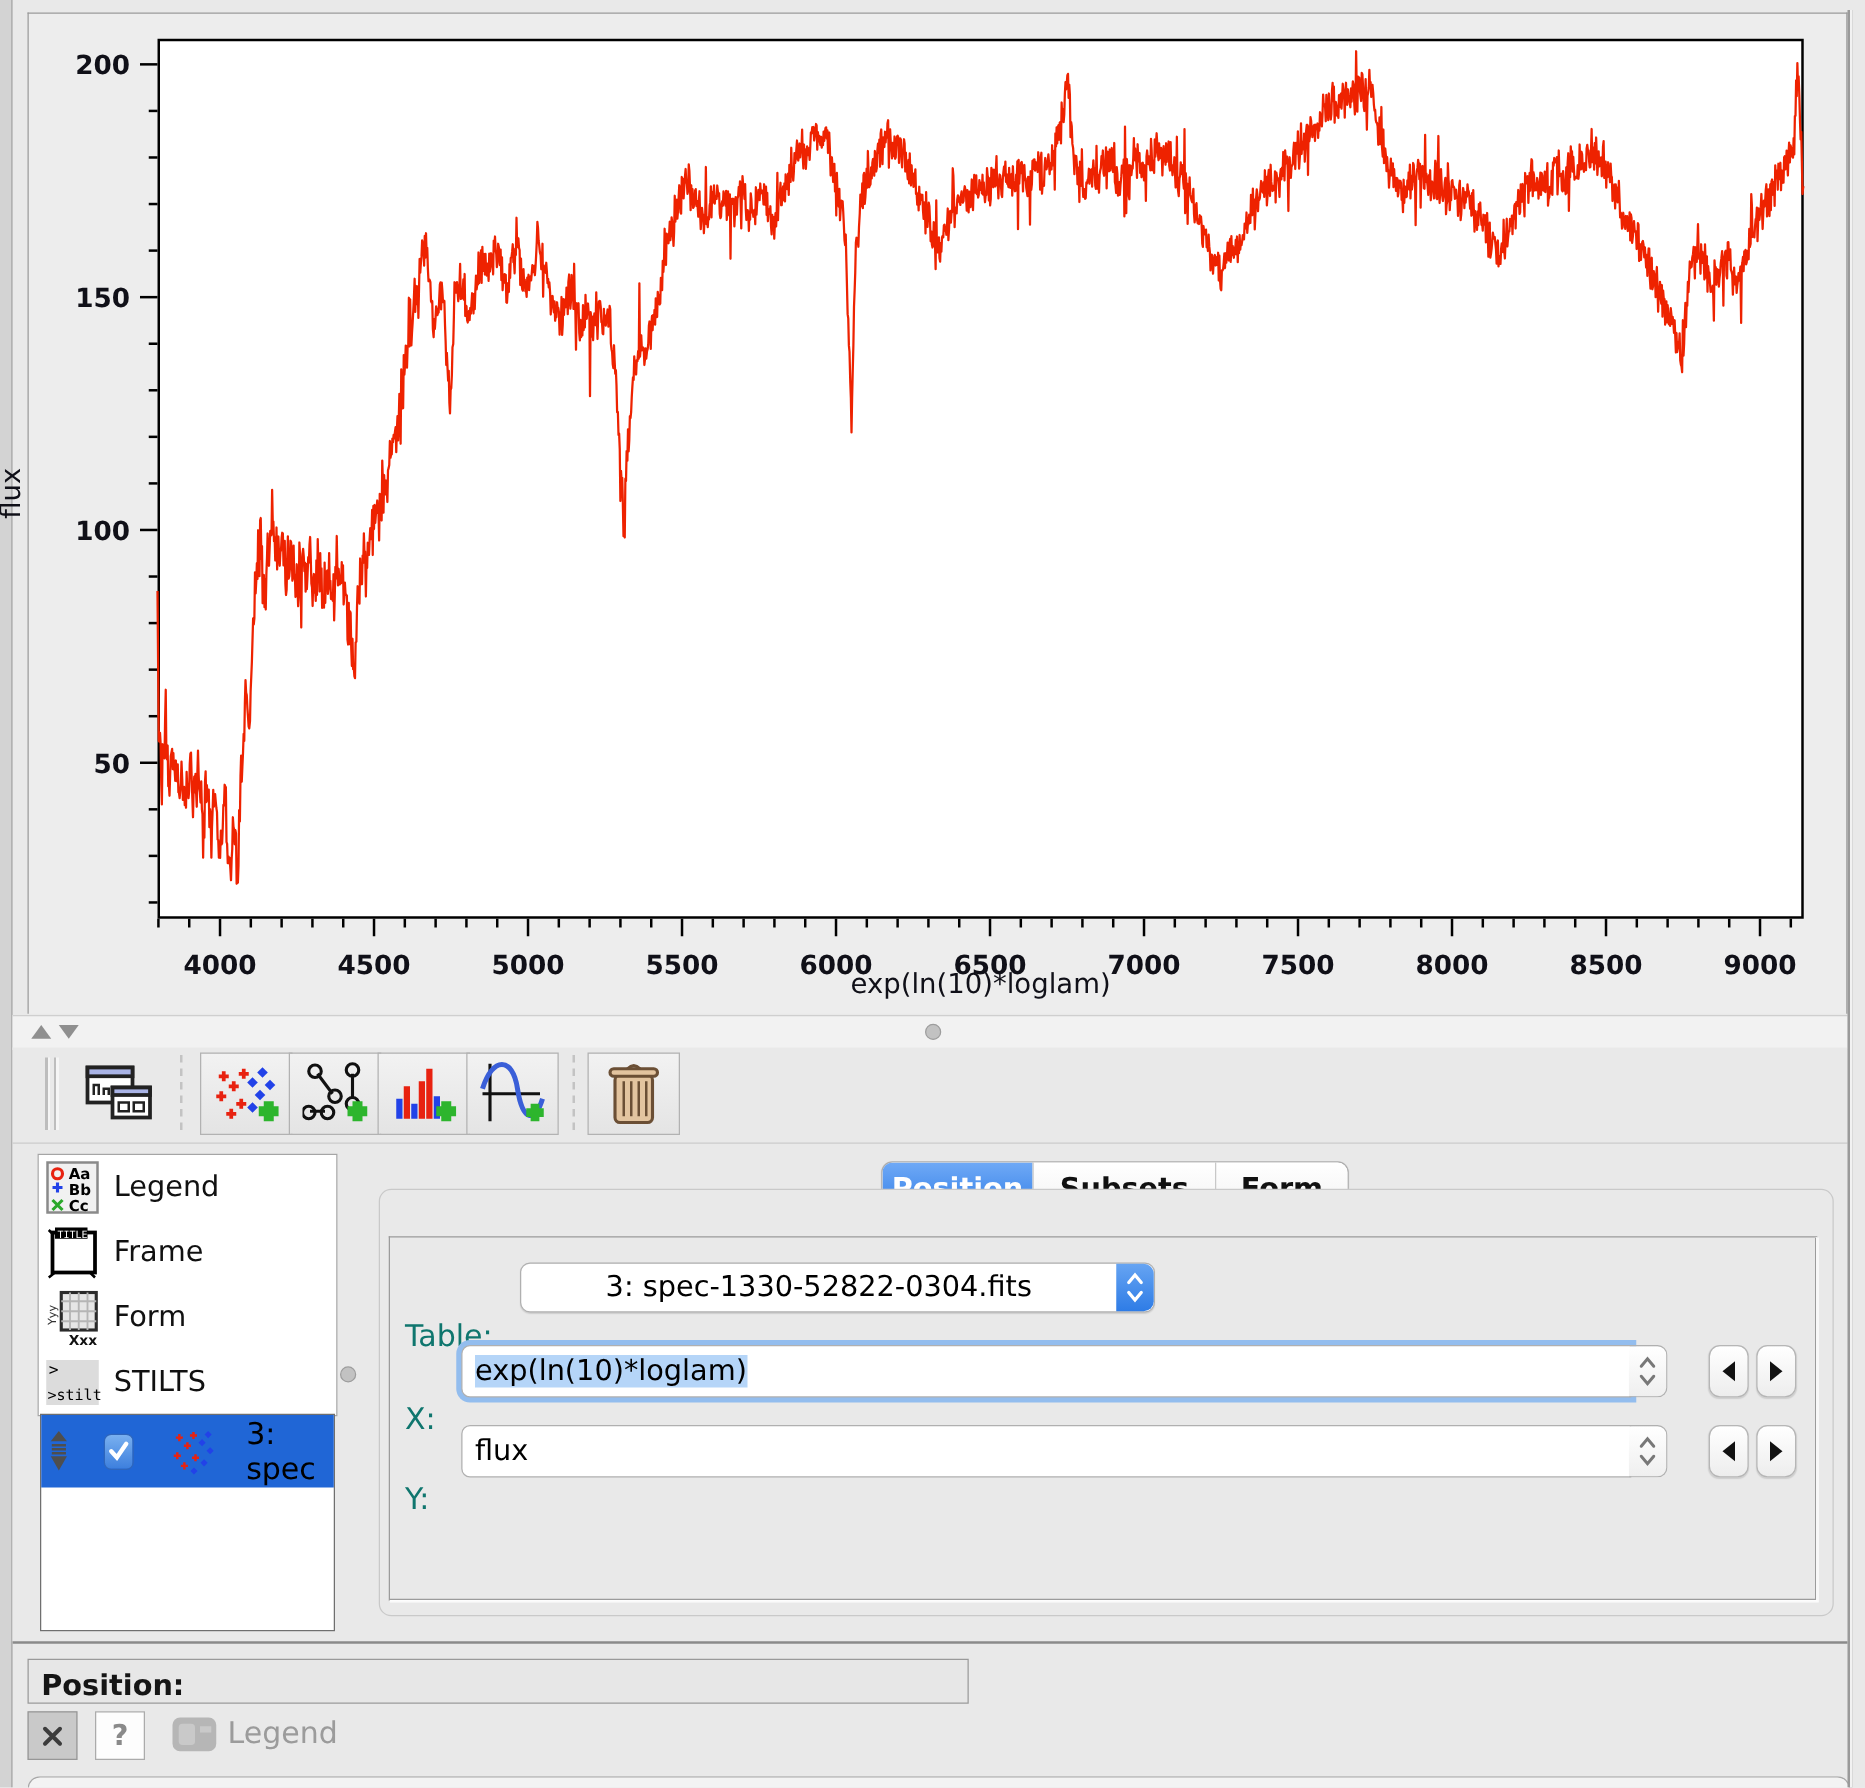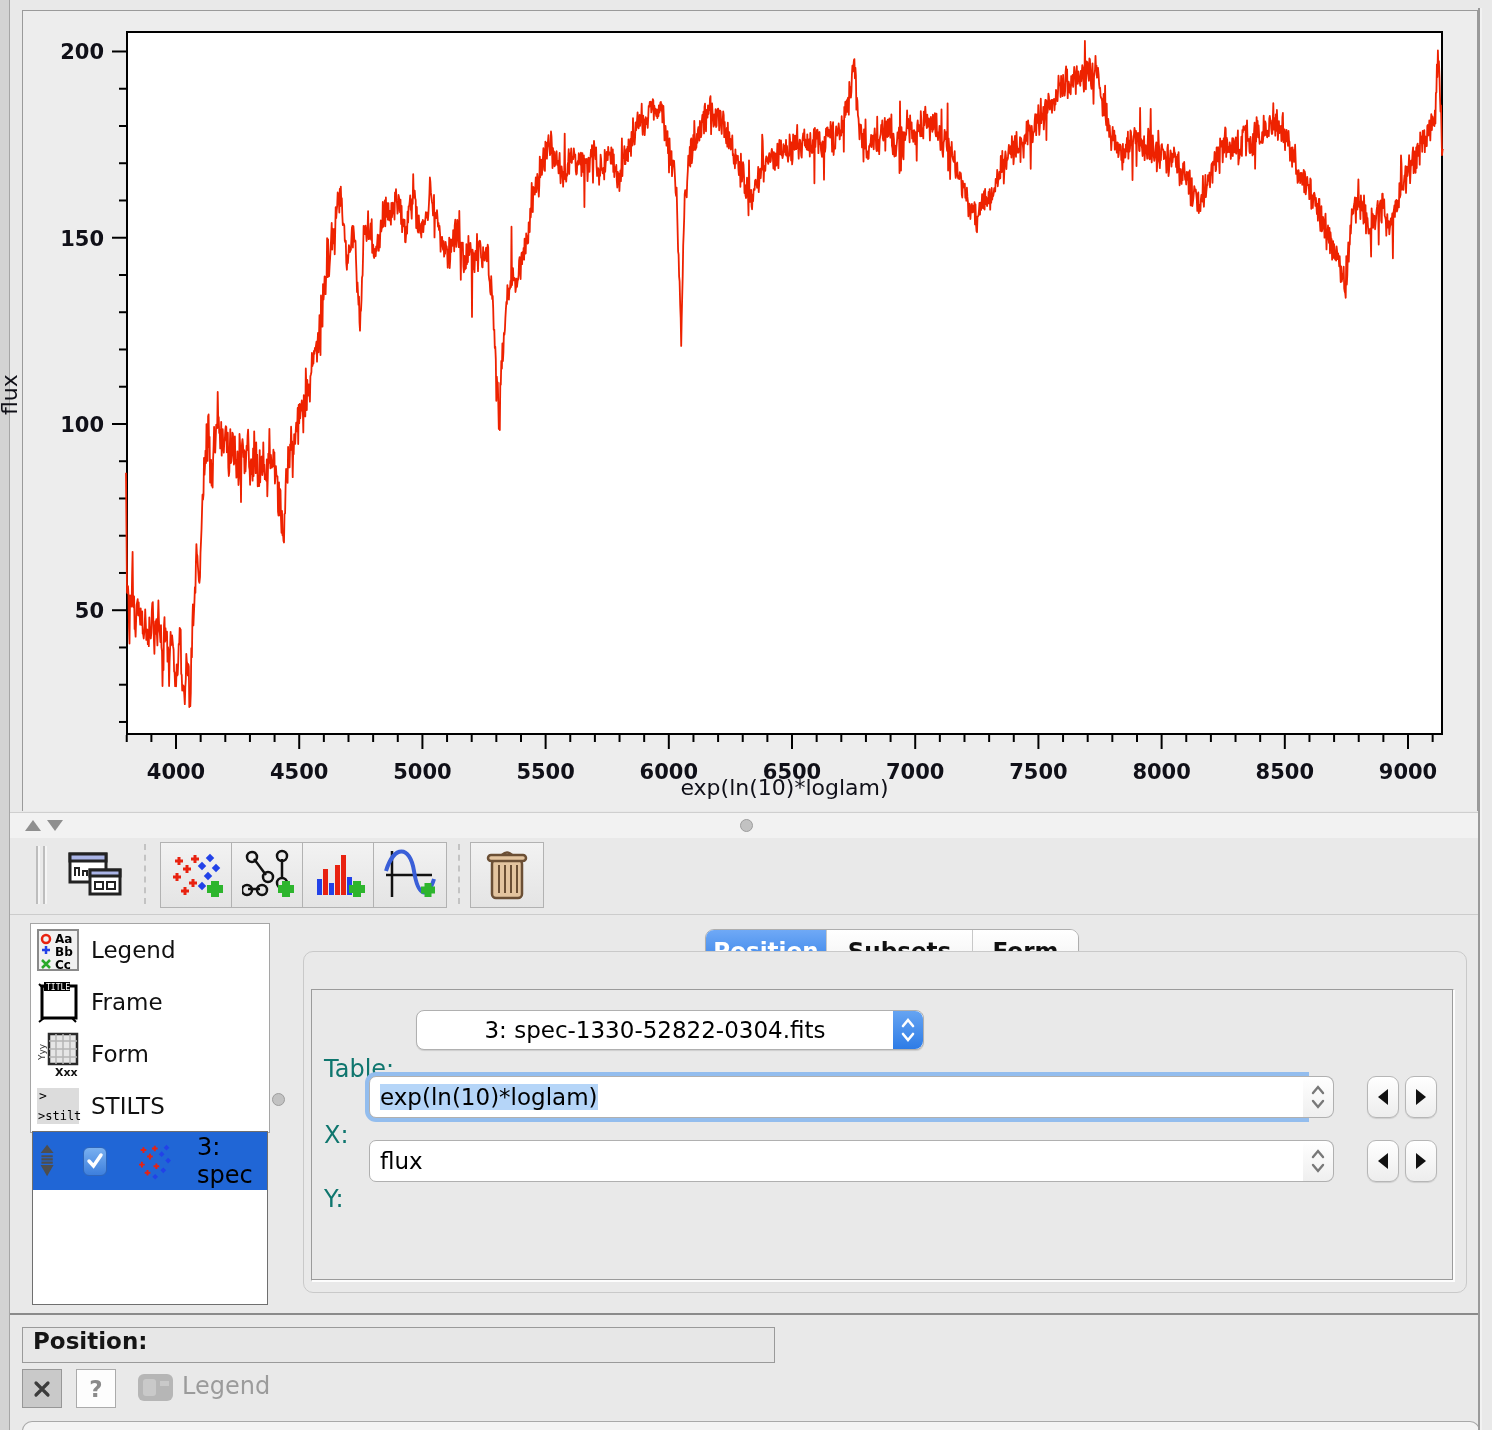--- a/index.html
+++ b/index.html
@@ -73,21 +73,21 @@
   .spin-white{position:absolute;right:-30px;top:-1px;width:30px;height:40px;border:1px solid #b0b0b0;border-left:none;
              border-radius:0 8px 8px 0;background:linear-gradient(#ffffff,#efefef);
              display:flex;align-items:center;justify-content:center;}
   .focusring{box-shadow:0 0 0 4px #93bdee;}
   .sel-text{background:#b5d5f8;}
   .arrow-btn{position:absolute;width:30px;height:40px;border:1px solid #b6b6b6;border-radius:9px;
              background:linear-gradient(#ffffff,#ededed);display:flex;align-items:center;justify-content:center;
              box-shadow:0 1px 1px rgba(0,0,0,.12);}
 
   
-  .status-field{background:#e7e7e7;border:1px solid #9a9a9a;display:flex;align-items:flex-start;
+  .status-field{background:#e7e7e7;border:1px solid #9a9a9a;display:flex;align-items:flex-end;
                 font-size:23px;font-weight:600;color:#151515;padding-left:10px;}
   .btn-x{left:22px;top:1369px;width:38px;height:37px;background:#c9c9c9;border:1px solid #979797;
          display:flex;align-items:center;justify-content:center;}
   .btn-q{left:76px;top:1369px;width:38px;height:37px;background:#fdfdfd;border:1px solid #ababab;
          display:flex;align-items:center;justify-content:center;font-size:23px;font-weight:bold;color:#8a8a8a;}
   .sel-icon{left:138px;top:1374px;width:35px;height:27px;border-radius:6px;background:#b6b6b6;position:absolute;}
   .sel-icon:before{content:"";position:absolute;left:5px;top:5px;width:13px;height:17px;background:#c9c9c9;border-radius:3px;}
   .sel-icon:after{content:"";position:absolute;right:4px;top:7px;width:9px;height:5px;background:#c9c9c9;}
   .select-label{left:182px;top:1372px;font-size:24px;color:#9b9b9b;}
   .bottom-panel{left:22px;top:1421px;width:1456px;height:12px;background:#f3f3f3;

